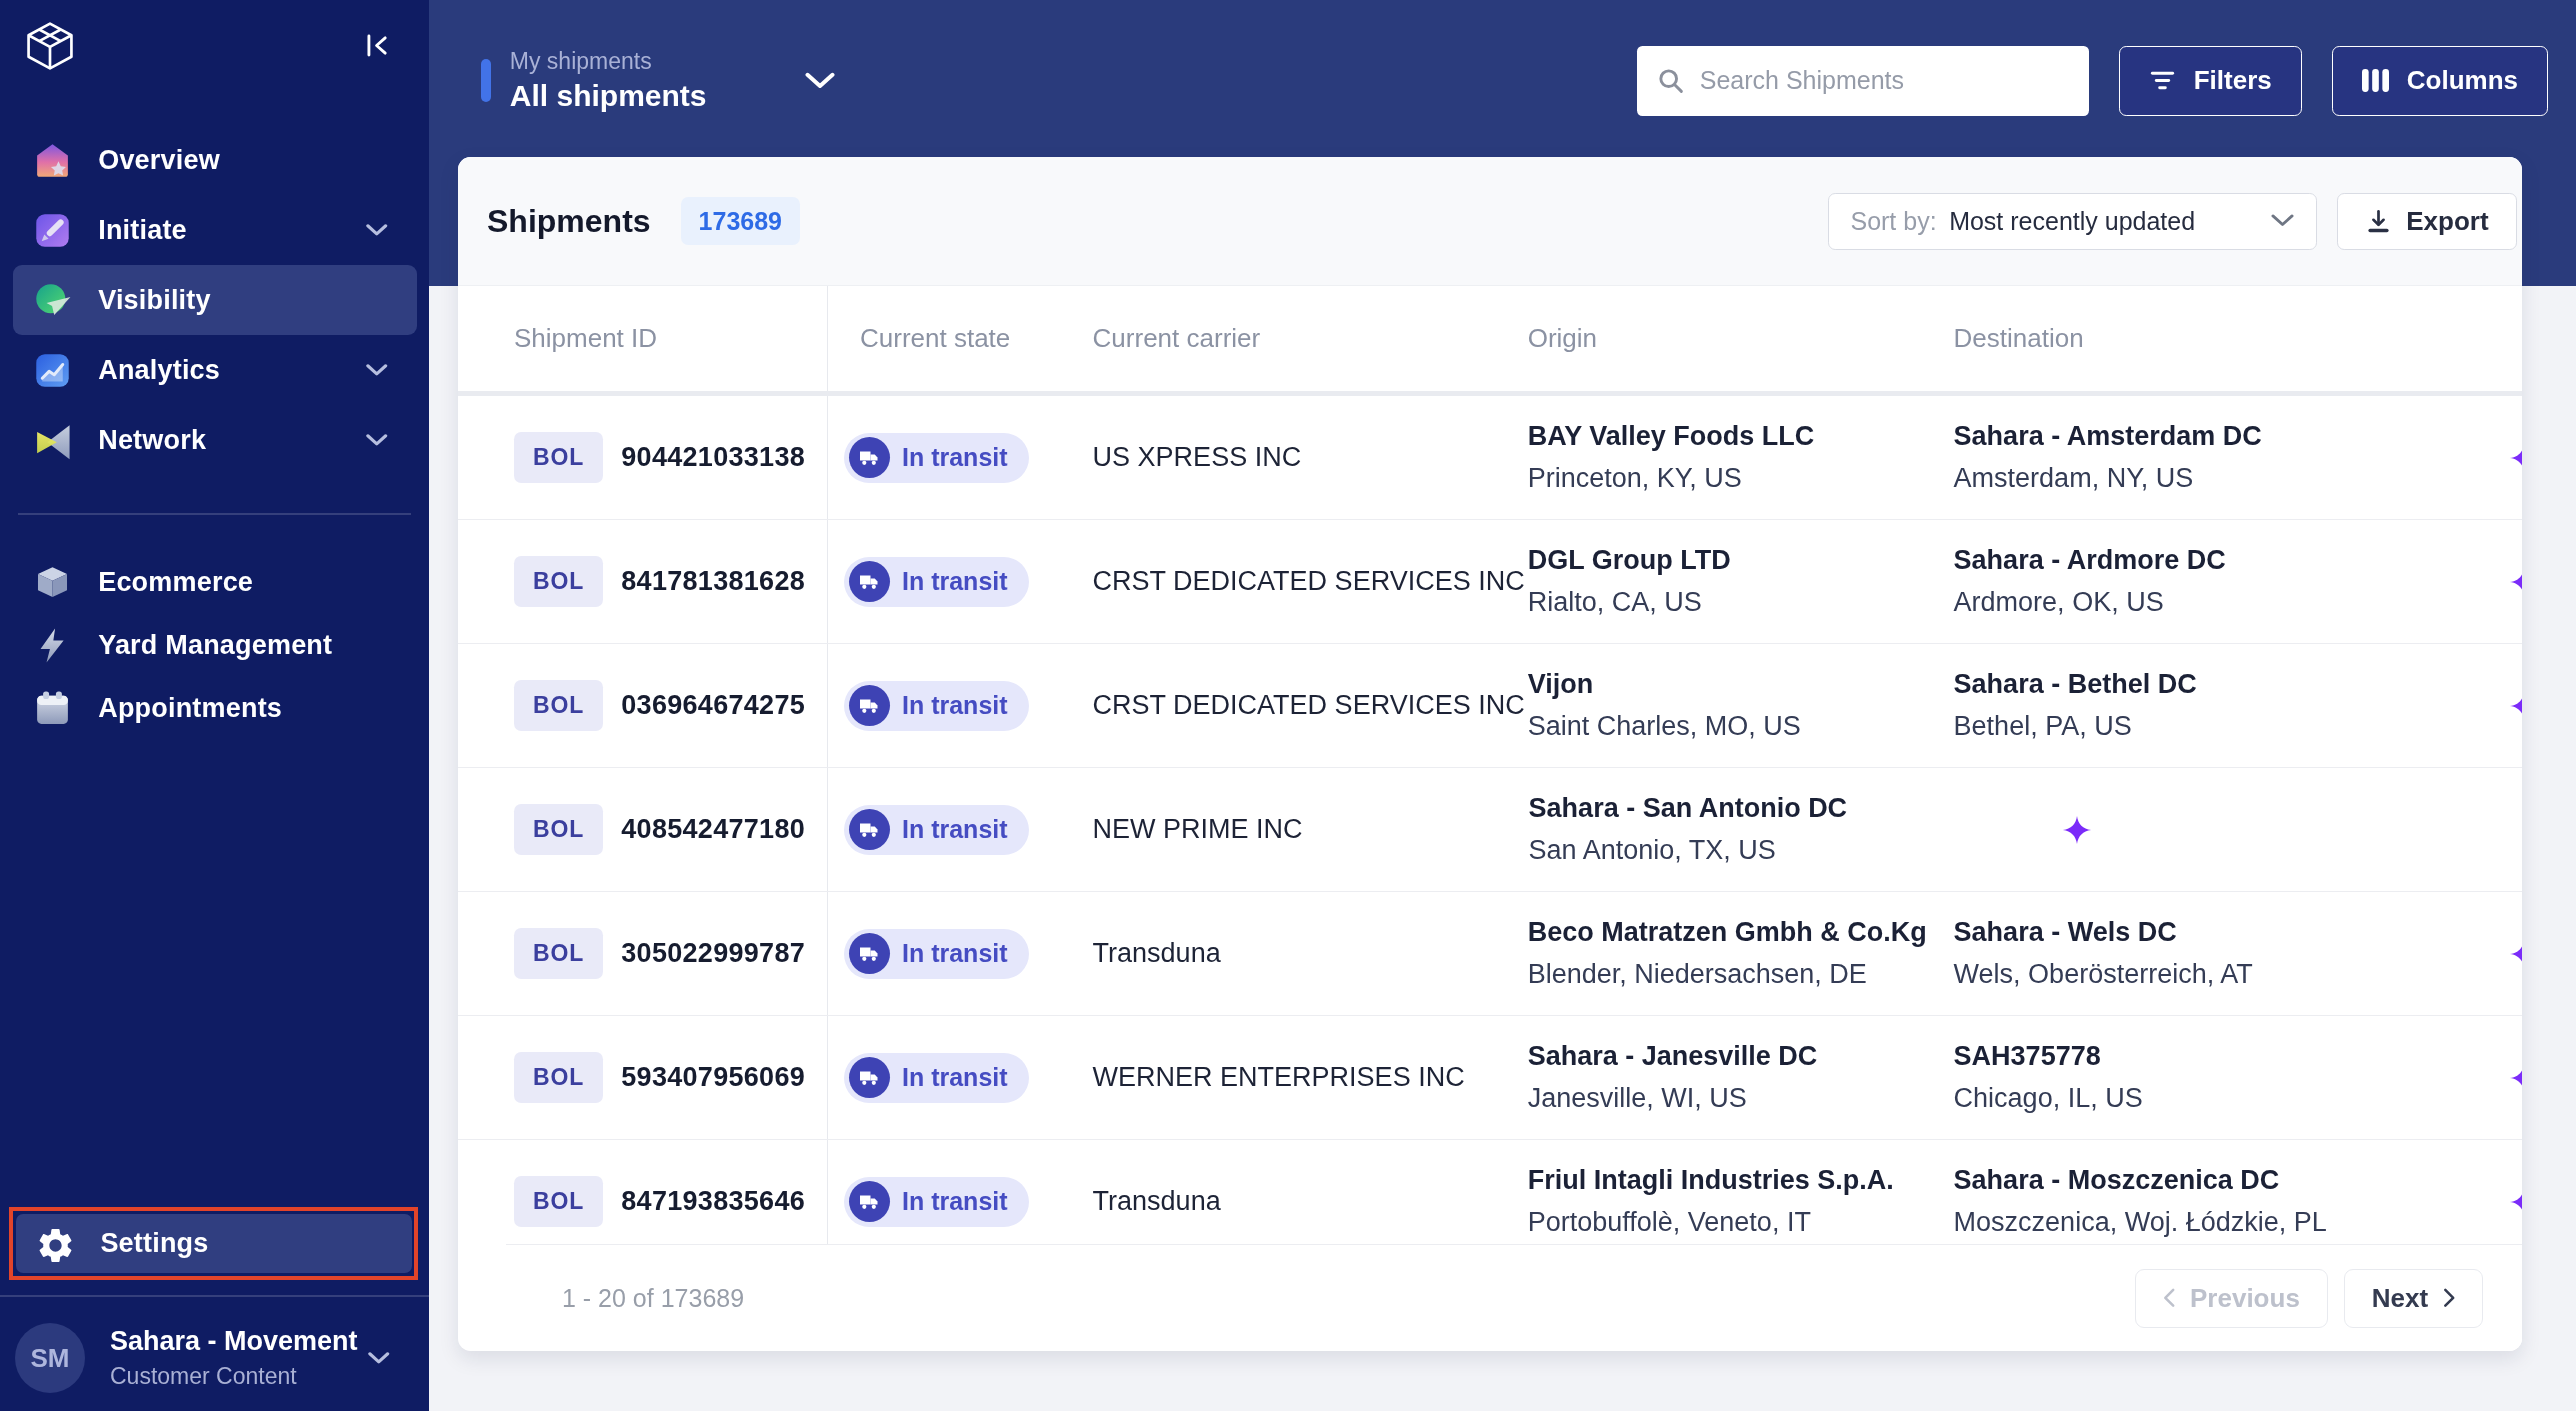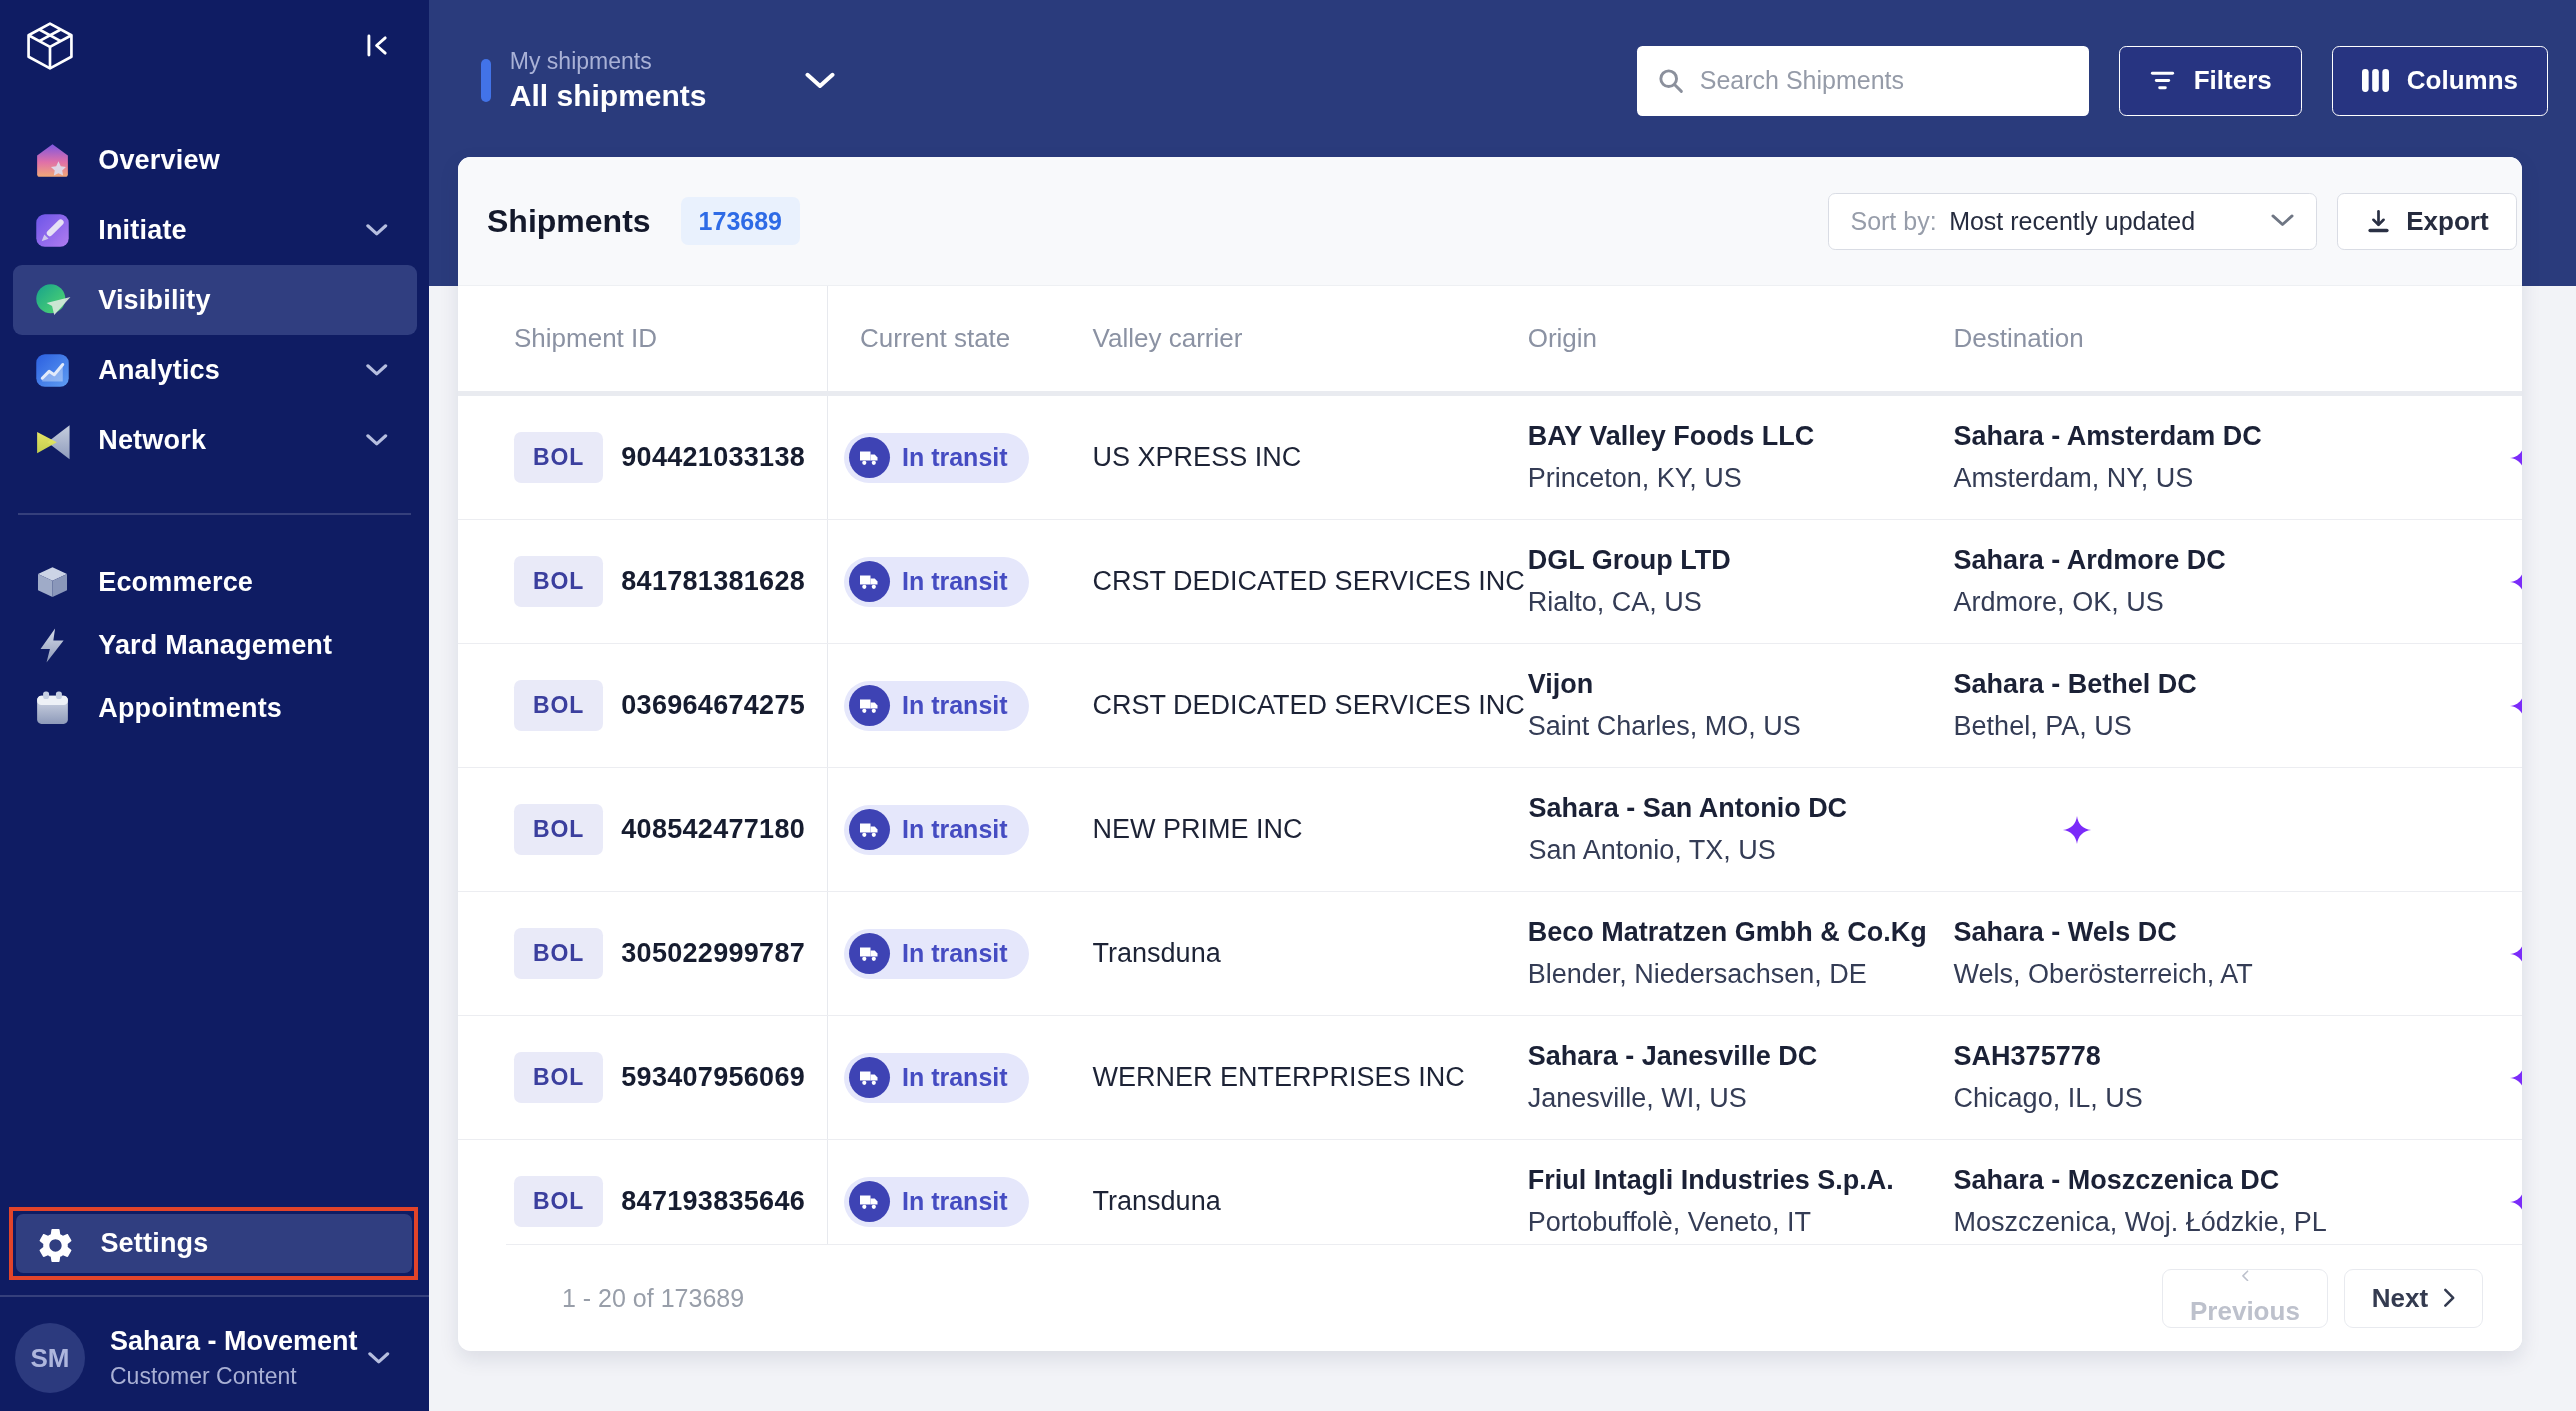--- a/index.html
+++ b/index.html
@@ -172,21 +172,21 @@
     height: 107px; flex: 0 0 107px; border-top: 1.8px solid #ecedf1; background: #fff;
     display: flex; align-items: center; padding: 0 39px 0 56px; margin-left: 48px;
   }
   .page-range { font-size: 25px; color: #989ea9; }
   .pg-btns { margin-left: auto; display: flex; gap: 16px; }
   .pg-btn {
     height: 59px; background: #fff; border: 1.8px solid #e8eaef; border-radius: 9px;
     display: flex; align-items: center; gap: 14.3px; padding: 0 27px;
     font-size: 26px; font-weight: 600;
   }
-  .pg-btn.prev { color: #bdc1cc; cursor: default; flex-direction: column; }
+  .pg-btn.prev { color: #bdc1cc; cursor: default; }
   .pg-btn.next { color: #343b50; cursor: pointer; }
 </style>
 </head>
 <body>
 
 <svg width="0" height="0" style="position:absolute">
   <defs>
     <linearGradient id="g-ov" x1="0" y1="0" x2="0" y2="1">
       <stop offset="0" stop-color="#7e57e0"></stop>
         <stop offset=".55" stop-color="#e070a8"></stop>
@@ -441,21 +441,21 @@
             </span>
             <span>Export</span>
           </button>
         </div>
       </header>
 
       <div class="table-wrap">
         <div class="trow thead">
           <div class="th col1">Shipment ID</div>
           <div class="th col2">Current state</div>
-          <div class="th col3">Valley carrier</div>
+          <div class="th col3">Current carrier</div>
           <div class="th col4">Origin</div>
           <div class="th col5">Destination</div>
           <div class="th"></div>
         </div>
         <div class="tbody" id="tbody">
   <div class="trow">
     <div class="cell col1">
       <span class="bol-badge">BOL</span>
       <span class="ship-id">904421033138</span>
     </div>

